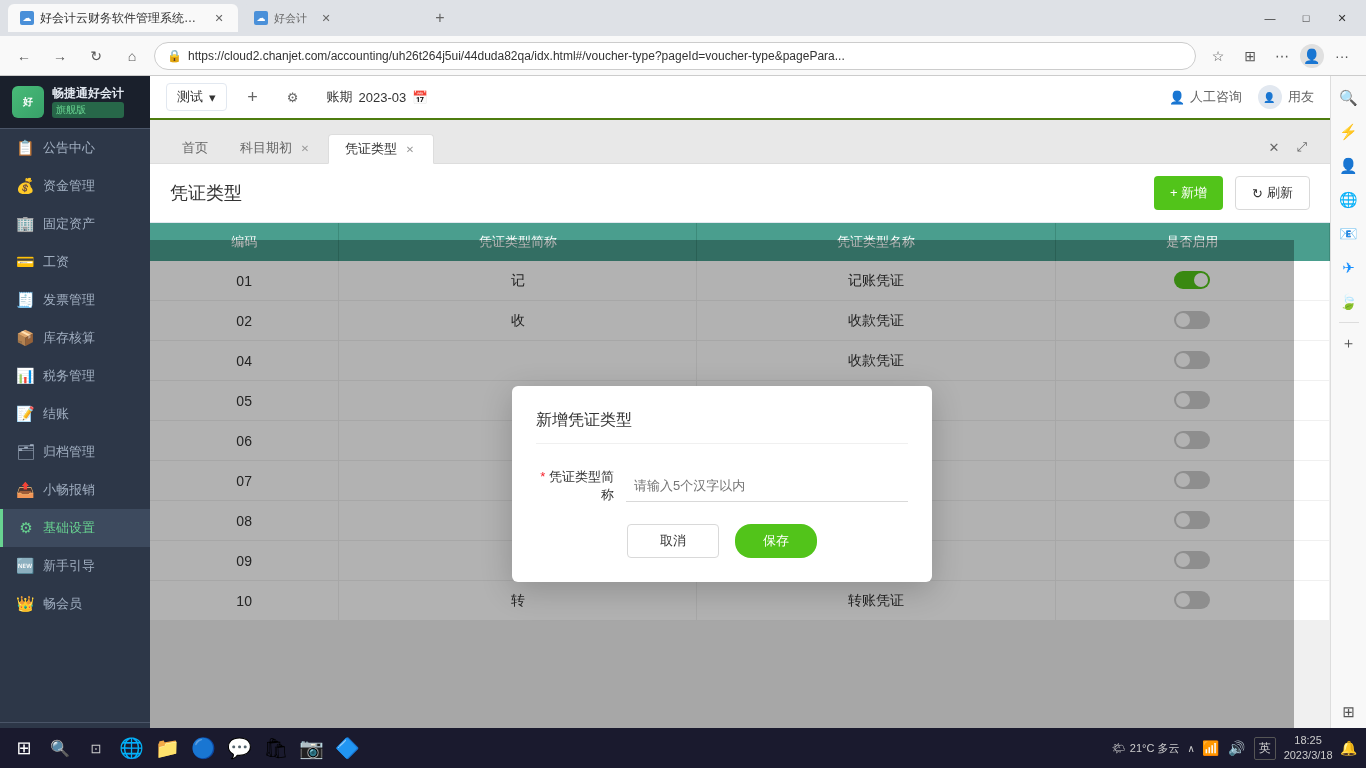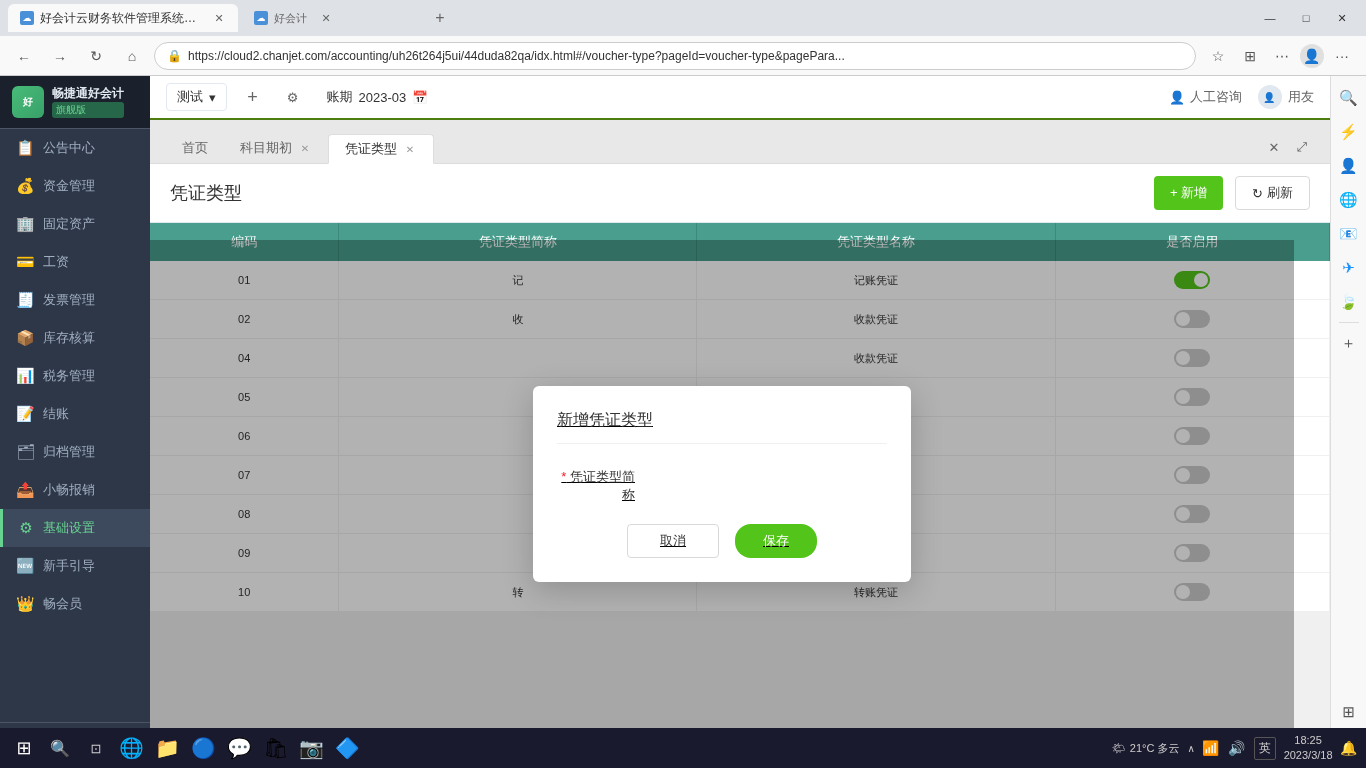--- a/index.html
+++ b/index.html
@@ -63,33 +63,33 @@
     .page-actions { display: flex; gap: 12px; }
     .btn-new { background: #52c41a; color: white; border: none; padding: 7px 16px; border-radius: 4px; cursor: pointer; font-size: 13px; display: flex; align-items: center; gap: 4px; }
     .btn-refresh { background: white; color: #333; border: 1px solid #d9d9d9; padding: 7px 16px; border-radius: 4px; cursor: pointer; font-size: 13px; display: flex; align-items: center; gap: 4px; }
     .expand-btn { width: 28px; height: 28px; display: flex; align-items: center; justify-content: center; color: #666; cursor: pointer; }
 
     
     .table-container { flex: 1; overflow: auto; }
     .data-table { width: 100%; border-collapse: collapse; }
     .data-table thead th { background: #4a9e8e; color: white; padding: 10px 16px; text-align: center; font-size: 13px; font-weight: normal; border-right: 1px solid #3d8a7a; }
     .data-table tbody tr { background: white; border-bottom: 1px solid #f0f0f0; }
-    .data-table tbody td { padding: 10px 16px; text-align: center; font-size: 11px; color: #333; border-right: 1px solid #f0f0f0; }
+    .data-table tbody td { padding: 10px 16px; text-align: center; font-size: 14px; color: #333; border-right: 1px solid #f0f0f0; }
 
     
     .toggle { width: 36px; height: 18px; border-radius: 9px; display: inline-flex; align-items: center; padding: 2px; cursor: pointer; position: relative; }
     .toggle.on { background: #52c41a; }
     .toggle.off { background: #ccc; }
     .toggle-knob { width: 14px; height: 14px; background: white; border-radius: 50%; transition: transform 0.2s; }
     .toggle.on .toggle-knob { transform: translateX(18px); }
     .toggle.off .toggle-knob { transform: translateX(0); }
 
     
     .dialog-overlay { position: absolute; top: 76px; left: 0; right: 36px; bottom: 40px; background: rgba(0,0,0,0.3); display: flex; align-items: center; justify-content: center; z-index: 100; }
-    .dialog { background: white; border-radius: 6px; padding: 24px; width: 378px; box-shadow: 0 8px 32px rgba(0,0,0,0.2); text-decoration: underline; }
+    .dialog { background: white; border-radius: 6px; padding: 24px; width: 420px; box-shadow: 0 8px 32px rgba(0,0,0,0.2); }
     .dialog-title { font-size: 16px; font-weight: 500; color: #333; margin-bottom: 24px; padding-bottom: 12px; border-bottom: 1px solid #f0f0f0; }
     .form-row { display: flex; align-items: center; margin-bottom: 20px; }
     .form-label { font-size: 13px; color: #333; width: 90px; text-align: right; padding-right: 12px; flex-shrink: 0; }
     .form-input { flex: 1; height: 32px; border: none; border-bottom: 1px solid #d9d9d9; padding: 0 8px; font-size: 13px; color: #999; outline: none; }
     .dialog-footer { display: flex; justify-content: center; gap: 16px; margin-top: 8px; }
     .btn-cancel { padding: 7px 32px; border: 1px solid #d9d9d9; background: white; border-radius: 4px; cursor: pointer; font-size: 13px; color: #333; }
     .btn-save { padding: 7px 28px; border: none; background: #52c41a; color: white; border-radius: 16px; cursor: pointer; font-size: 13px; }
 
     
     .taskbar { position: fixed; bottom: 0; left: 0; right: 0; height: 40px; background: #1a1a2e; display: flex; align-items: center; padding: 0 8px; gap: 4px; z-index: 200; }
@@ -372,20 +372,21 @@
         </div>
 
         <div class="dialog-overlay">
           <div class="dialog">
             <div class="dialog-title">新增凭证类型</div>
             <div class="form-row">
               <div class="form-label">
                 <span style="color:#f5222d;">*</span>
                 <span>凭证类型简称</span>
               </div>
+              <input class="form-input" type="text" placeholder="请输入5个汉字以内" style="">
             </div>
             <div class="dialog-footer">
               <button class="btn-cancel">取消</button>
               <button class="btn-save">保存</button>
             </div>
           </div>
         </div>
 
       </div>
     </div>

